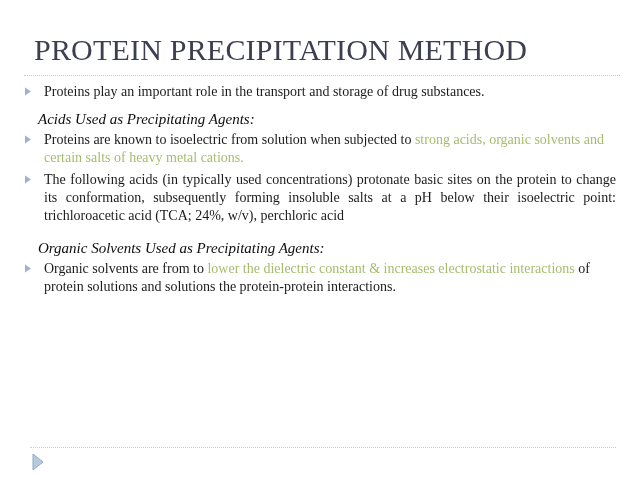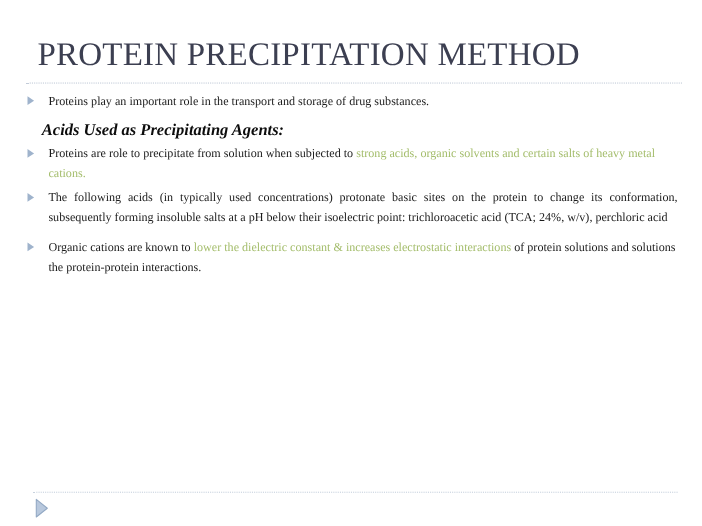--- a/index.html
+++ b/index.html
@@ -72,35 +72,35 @@
     color: #9fb3cc;
     font-size: 11px;
     line-height: 11px;
     user-select: none;
   }
   .bullet svg { display: block; }
 
   .text {
     flex: 1 1 auto;
     font-family: "Liberation Serif", "DejaVu Serif", serif;
-    font-size: 11px;
+    font-size: 14px;
     line-height: 18px;
     color: #1b1b1b;
     text-align: justify;
     text-justify: inter-word;
   }
   .text.noj { text-align: left; }
 
   .green { color: #a4bd6c; }
 
   .subhead {
     font-family: "Liberation Serif", "DejaVu Serif", serif;
     font-size: 15px;
     line-height: 20px;
-    font-weight: bold;
+    font-weight: normal;
     font-style: italic;
     color: #0d0d0d;
     margin: 4px 0 2px 14px;
     text-align: left;
   }
 
   .gap-sm { height: 3px; }
   .gap-md { height: 5px; }
 
   
@@ -147,47 +147,48 @@
     <div class="gap-sm"></div>
 
     <div class="subhead">Acids Used as Precipitating Agents:</div>
 
     <div class="row">
       <span class="bullet">
         <svg width="8" height="9" viewBox="0 0 8 9">
             <path d="M1 0.5 L7 4.5 L1 8.5 Z" fill="#9fb3cc"></path>
           </svg>
       </span>
-      <div class="text noj"><span>Proteins are role to precipitate from solution when subjected to </span><span class="green">strong acids, organic solvents and certain salts of heavy metal cations.</span></div>
+      <div class="text noj"><span>Proteins are known to isoelectric from solution when subjected to </span><span class="green">strong acids, organic solvents and certain salts of heavy metal cations.</span></div>
     </div>
 
     <div class="gap-sm"></div>
 
     <div class="row">
       <span class="bullet">
         <svg width="8" height="9" viewBox="0 0 8 9">
             <path d="M1 0.5 L7 4.5 L1 8.5 Z" fill="#9fb3cc"></path>
           </svg>
       </span>
       <div class="text">The following acids (in typically used concentrations) protonate basic sites on the protein to change its conformation, subsequently forming insoluble salts at a pH below their isoelectric point: trichloroacetic acid (TCA; 24%, w/v), perchloric acid</div>
     </div>
 
     <div class="gap-sm"></div>
 
 
     <div class="gap-md"></div>
 
+    <div class="subhead">Organic Solvents Used as Precipitating Agents:</div>
 
     <div class="row">
       <span class="bullet">
         <svg width="8" height="9" viewBox="0 0 8 9">
             <path d="M1 0.5 L7 4.5 L1 8.5 Z" fill="#9fb3cc"></path>
           </svg>
       </span>
-      <div class="text noj"><span>Organic cations are known to </span><span class="green">lower the dielectric constant &amp; increases electrostatic interactions</span><span> of protein solutions and solutions the protein-protein interactions.</span></div>
+      <div class="text noj"><span>Organic solvents are from to </span><span class="green">lower the dielectric constant &amp; increases electrostatic interactions</span><span> of protein solutions and solutions the protein-protein interactions.</span></div>
     </div>
 
   </div>
 
   <div class="footer-rule"></div>
 
   <div class="footer-arrow">
     <svg width="16" height="20" viewBox="0 0 16 20">
       <path d="M3 2 L13 10 L3 18 Z" fill="#b8c8dd" stroke="#93a9c4" stroke-width="1" stroke-linejoin="round"></path>
     </svg>

